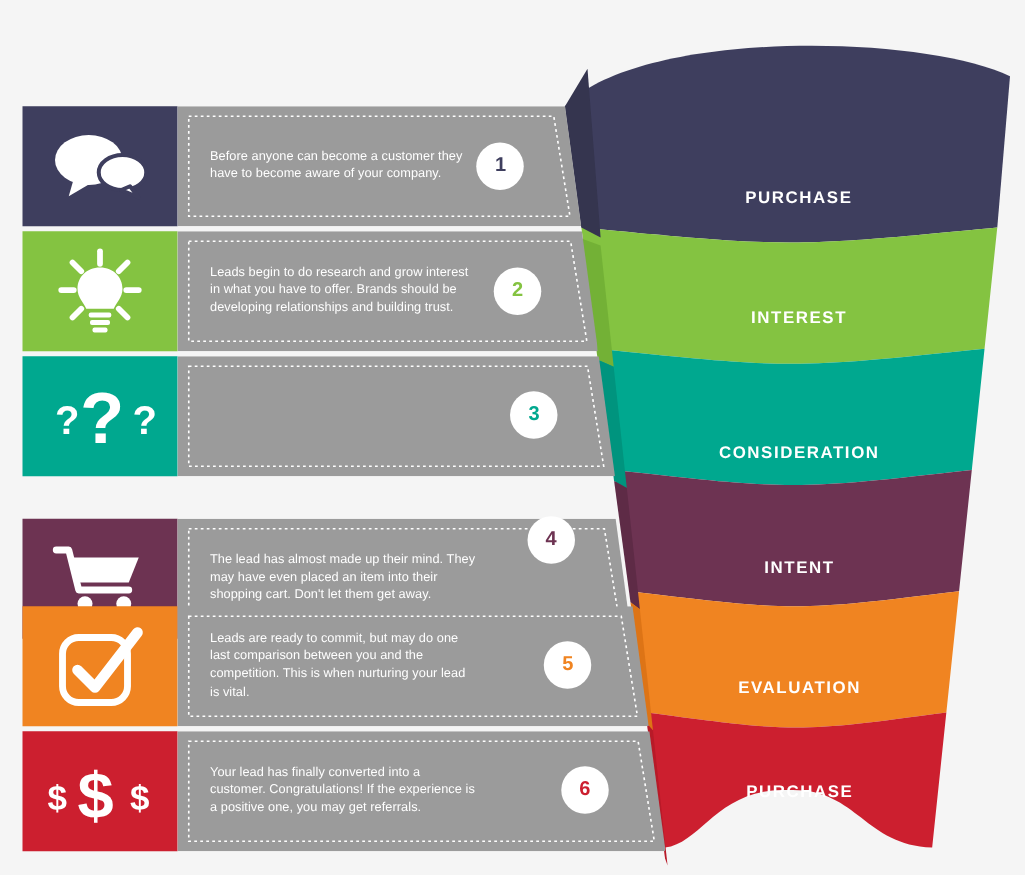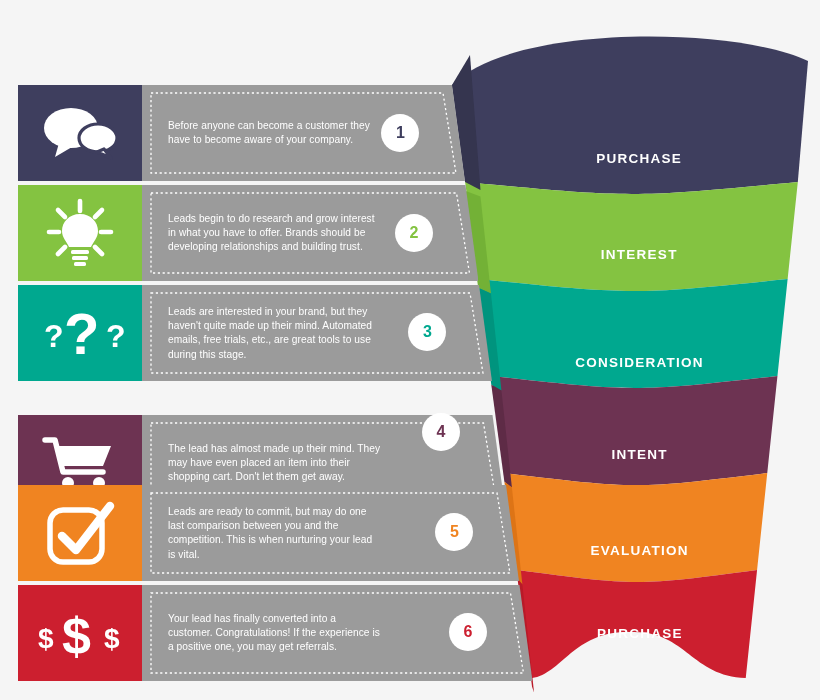--- a/index.html
+++ b/index.html
@@ -161,21 +161,20 @@
         <text x="30" y="52" font-family="Liberation Sans, sans-serif" font-size="58" font-weight="bold" fill="#ffffff">?</text>
         <text x="72" y="45" font-family="Liberation Sans, sans-serif" font-size="32" font-weight="bold" fill="#ffffff">?</text>
       </svg>
           </span>
         </div>
         <div class="desc-cell" style="width: 349.96px; background: transparent;">
           <svg width="349.96" height="96" style="position: absolute; left: 0px; top: 0px;">
             <path d="M0,0 L337,0 L349.96,96 L0,96 Z" fill="#9b9b9b"></path>
             <path d="M9,8 L328,8 L340.96,88 L9,88 Z" fill="none" stroke="#ffffff" stroke-width="1.3" stroke-dasharray="2.2 2.6"></path>
           </svg>
-          <div class="desc-text" style="width: 214px;">Leads are interested in your brand, but they haven't quite made up their mind. Automated emails, free trials, etc., are great tools to use during this stage.</div>
         </div>
       </div>
       <div class="row" style="top: 385px; margin-top: 30px;">
         <div class="icon-cell" style="background: rgb(109, 51, 82);">
           <span>
             <svg class="icon-svg" width="78" height="58" viewBox="0 0 78 58">
         <path d="M4 6 L14 6 L22 38 L62 38" fill="none" stroke="#ffffff" stroke-width="5.5" stroke-linecap="round" stroke-linejoin="round"></path>
         <path d="M16 12 L70 12 L62 32 L22 32 Z" fill="#ffffff"></path>
         <circle cx="27" cy="49" r="6" fill="#ffffff"></circle>
         <circle cx="58" cy="49" r="6" fill="#ffffff"></circle>

